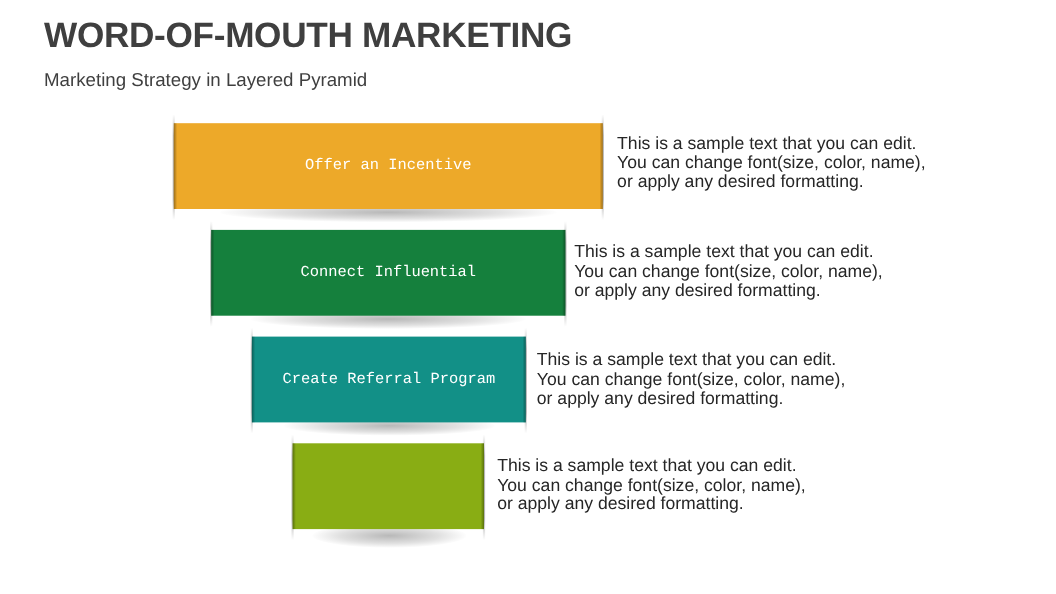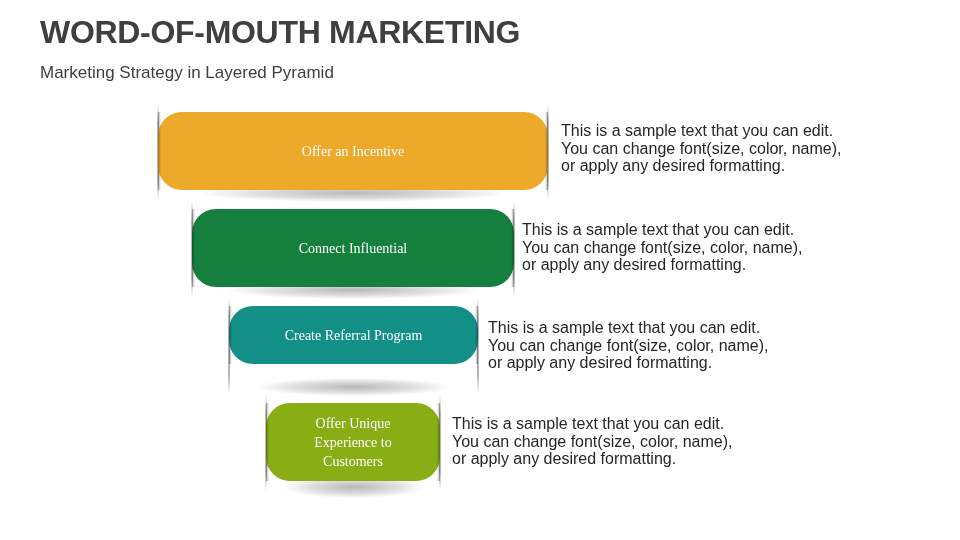--- a/index.html
+++ b/index.html
@@ -22,24 +22,23 @@
   .shadow {
     position: absolute; height: 18px; border-radius: 50%;
     background: radial-gradient(ellipse at center, rgba(0,0,0,0.28) 0%, rgba(0,0,0,0.12) 45%, rgba(0,0,0,0) 72%);
   }
   .fold {
     position: absolute; width: 2px;
     background: linear-gradient(to bottom, rgba(180,180,180,0) 0%, #b5b5b5 20%, #b5b5b5 80%, rgba(180,180,180,0) 100%);
   }
   .bar {
     position: absolute; display: flex; align-items: center; justify-content: center;
-    color: #ffffff; font-size: 14px; text-align: center; line-height: 19px;
-    font-family: Liberation Serif, serif;
+    color: #ffffff; font-size: 14px; text-align: left; line-height: 19px;
+    font-family: Liberation Mono, monospace;
     box-sizing: border-box;
-    border-radius: 24px;
   }
   .bar .edge-l, .bar .edge-r {
     position: absolute; top: 0; bottom: 0; width: 3px;
   }
   .bar .edge-l { left: 0; background: linear-gradient(to right, rgba(0,0,0,0.35), rgba(0,0,0,0)); }
   .bar .edge-r { right: 0; background: linear-gradient(to left, rgba(0,0,0,0.35), rgba(0,0,0,0)); }
   .bar .label { position: relative; padding: 0 8px; }
   .desc {
     position: absolute; font-size: 16px; line-height: 17.5px; color: #262626;
     font-family: Liberation Sans, sans-serif; white-space: nowrap;
@@ -82,43 +81,38 @@
     <div>This is a sample text that you can edit.</div>
     <div>You can change font(size, color, name),</div>
     <div>or apply any desired formatting.</div>
   </div>
 </div>
 
 <div class="layer">
   <div class="shadow" style="left:258px; top:378px; width:192px;"></div>
   <div class="fold" style="left:228px; top:298px; height:96px;"></div>
   <div class="fold" style="left:477px; top:298px; height:96px;"></div>
-  <div class="bar" style="left:229px; top:306px; width:249px; height:58px; background:#129087;">
+  <div class="bar" style="left:229px; top:306px; width:249px; height:78px; background:#129087;">
     <span class="edge-l"></span>
     <span class="edge-r"></span>
     <span class="label">Create Referral Program</span>
   </div>
   <div class="desc" style="left:488px; top:319px;">
     <div>This is a sample text that you can edit.</div>
     <div>You can change font(size, color, name),</div>
     <div>or apply any desired formatting.</div>
   </div>
 </div>
 
 <div class="layer">
   <div class="shadow" style="left:284px; top:476px; width:140px; height:22px;"></div>
   <div class="fold" style="left:265px; top:395px; height:96px;"></div>
   <div class="fold" style="left:439px; top:395px; height:96px;"></div>
   <div class="bar" style="left:266px; top:403px; width:174px; height:78px; background:#89AD14;">
     <span class="edge-l"></span>
     <span class="edge-r"></span>
-    <span class="label">
-      <div>Offer Unique</div>
-      <div>Experience to</div>
-      <div>Customers</div>
-    </span>
   </div>
   <div class="desc" style="left:452px; top:415px;">
     <div>This is a sample text that you can edit.</div>
     <div>You can change font(size, color, name),</div>
     <div>or apply any desired formatting.</div>
   </div>
 </div>
 
 </body></html>

